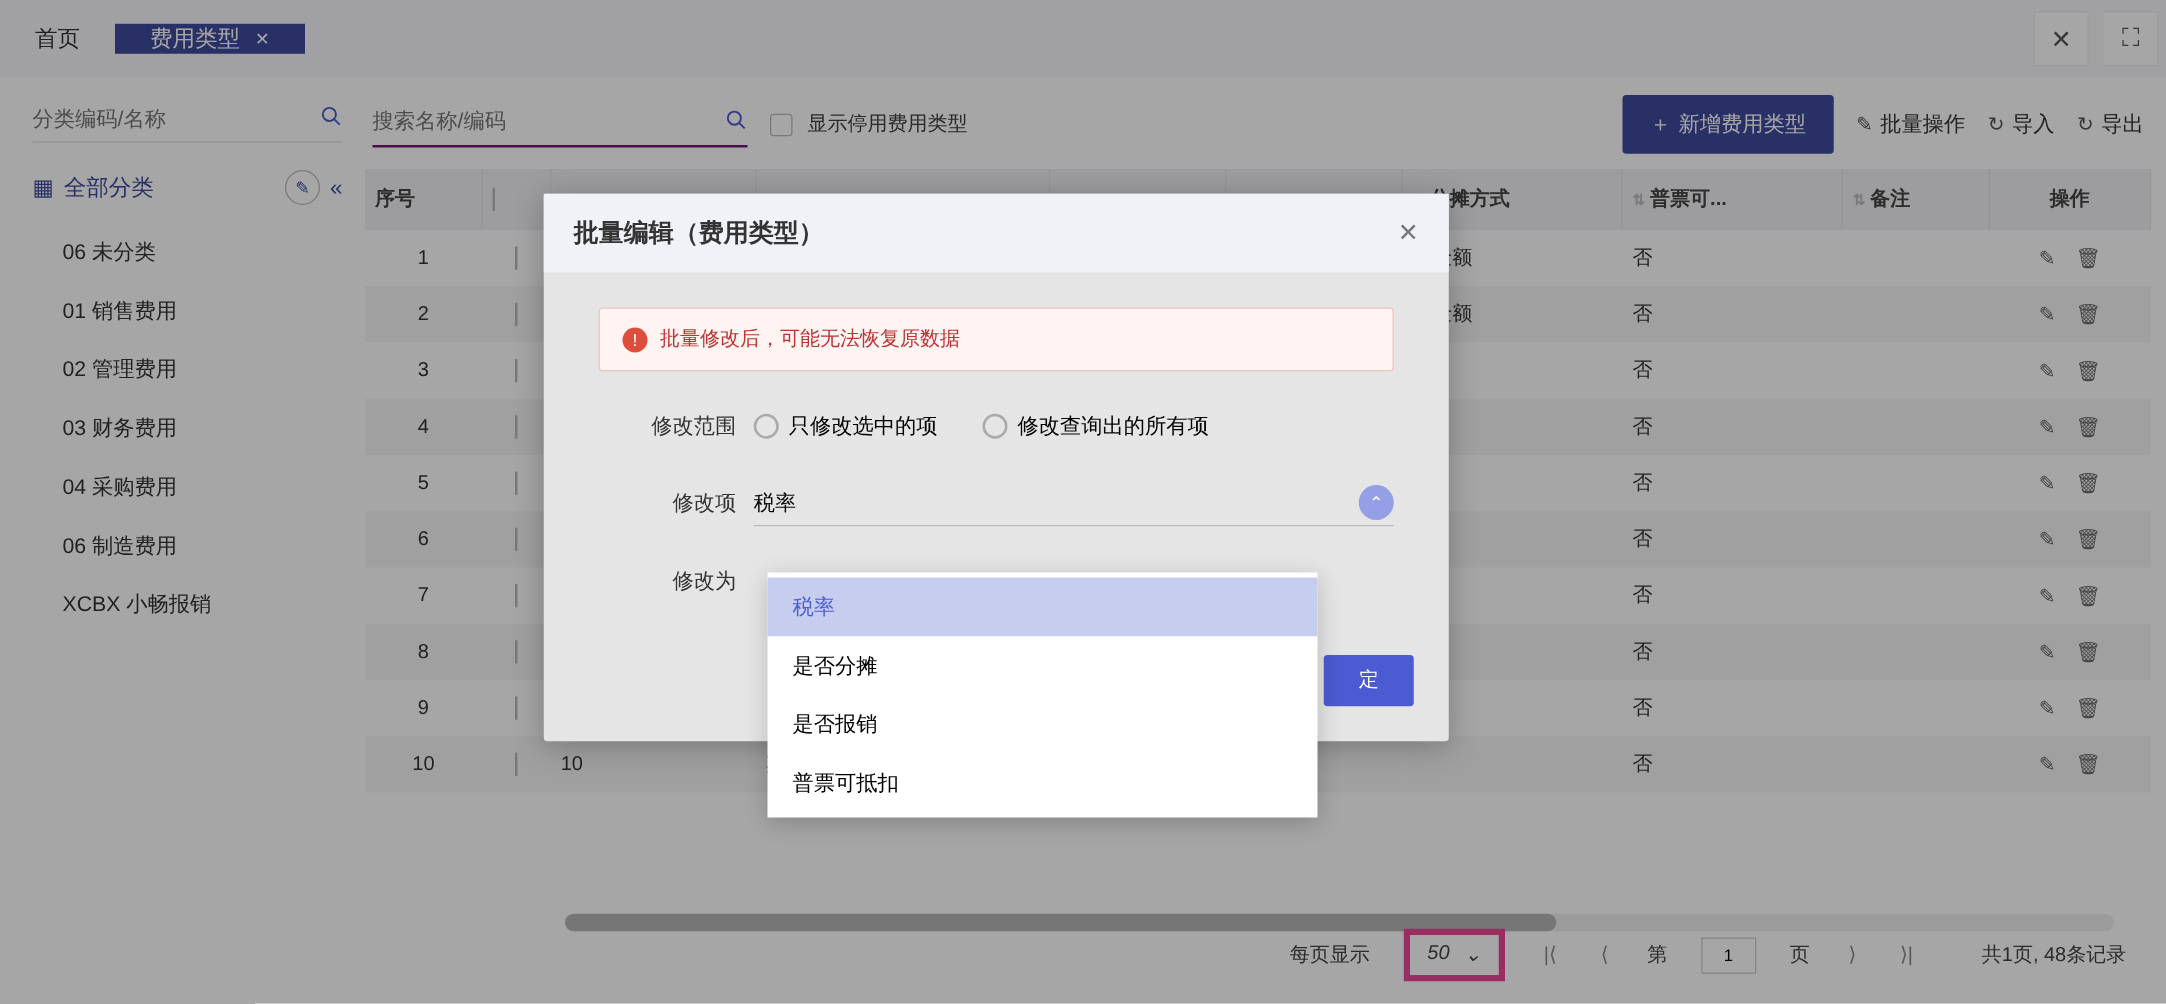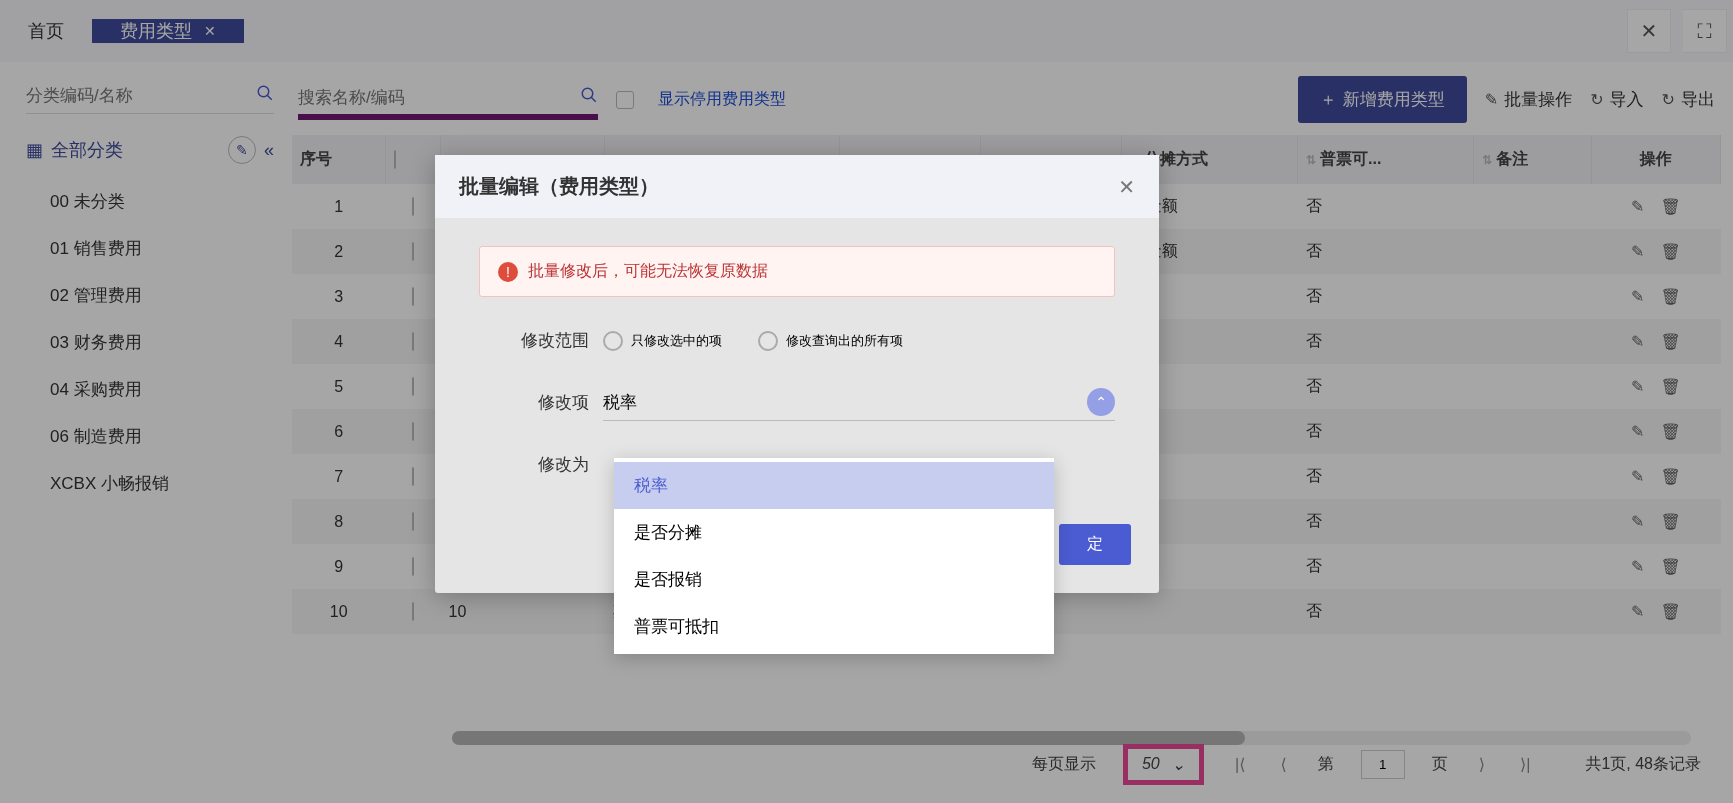--- a/index.html
+++ b/index.html
@@ -26,23 +26,23 @@
   .side-head { display: flex; align-items: center; gap: 8px; margin-top: 22px; color: #3f4b9c; font-size: 18px; }
   .side-head .label { flex: 1; }
   .side-edit { width: 28px; height: 28px; border: 1px solid #bbb; border-radius: 50%; display: flex; align-items: center; justify-content: center; color: #3f4b9c; font-size: 14px; }
   .side-collapse { color: #3f4b9c; font-size: 18px; }
   .side-list { margin-top: 14px; }
   .side-item { font-size: 17px; color: #333; padding: 12px 4px 12px 24px; cursor: pointer; }
 
   
   .main { flex: 1; display: flex; flex-direction: column; padding-left: 10px; }
   .main-top { display: flex; align-items: center; gap: 18px; padding: 2px 6px 12px 6px; }
-  .main-search-wrap { display: flex; align-items: flex-end; border-bottom: 6px solid #701a75; width: 300px; padding: 6px 0; }
+  .main-search-wrap { display: flex; align-items: flex-start; border-bottom: 2px solid #701a75; width: 300px; padding: 6px 0; }
   .main-search { border: none; outline: none; flex: 1; font-size: 17px; color: #888; background: transparent; }
-  .chk-wrap { display: flex; align-items: center; gap: 24px; font-size: 16px; color: #1d4ed8; }
+  .chk-wrap { display: flex; align-items: center; gap: 12px; font-size: 16px; color: #404040; }
   .chkbox { width: 18px; height: 18px; border: 1px solid #bbb; border-radius: 3px; }
   .spacer { flex: 1; }
   .btn-primary { background: #3f4b9c; color: #fff; border: none; font-size: 17px; padding: 12px 22px; border-radius: 3px; display: flex; align-items: center; gap: 6px; }
   .action-link { font-size: 17px; color: #333; display: flex; align-items: center; gap: 6px; }
   .action-ico { color: #555; font-size: 16px; }
 
   
   .table-wrap { flex: 1; overflow: hidden; position: relative; }
   .tbl { width: 100%; border-collapse: collapse; }
   .tbl th { background: #f2f2f4; font-weight: bold; font-size: 16px; color: #444; padding: 14px 8px; border-right: 1px solid #e5e5e8; text-align: left; white-space: nowrap; }
@@ -65,21 +65,21 @@
   
   .modal { position: absolute; z-index: 100; left: 435px; top: 155px; width: 724px; background: #e5e5e5; border-radius: 3px; box-shadow: 0 4px 24px rgba(0,0,0,0.25); }
   .modal-header { display: flex; align-items: center; padding: 18px 24px; background: #f0f2f7; }
   .modal-title { font-size: 20px; font-weight: bold; color: #333; }
   .modal-close { margin-left: auto; font-size: 20px; color: #777; cursor: pointer; }
   .modal-body { padding: 28px 44px 4px 44px; }
   .warn { border: 1px solid #f2c2be; background: #fff4f2; padding: 14px 18px; font-size: 16px; color: #b33; display: flex; align-items: center; gap: 10px; border-radius: 3px; }
   .warn-ico { width: 20px; height: 20px; border-radius: 50%; background: #de4c3b; color: #fff; font-size: 14px; display: flex; align-items: center; justify-content: center; }
   .form-row { display: flex; align-items: center; margin-top: 32px; font-size: 17px; }
   .form-label { width: 110px; text-align: right; color: #333; margin-right: 14px; }
-  .radio { display: inline-flex; align-items: center; gap: 8px; margin-right: 36px; font-size: 13px; }
+  .radio { display: inline-flex; align-items: center; gap: 8px; margin-right: 36px; font-size: 17px; }
   .radio-c { width: 20px; height: 20px; border: 2px solid #aaa; border-radius: 50%; }
   .sel-wrap { flex: 1; border-bottom: 1px solid #bbb; display: flex; align-items: center; padding: 4px 0; }
   .sel-val { flex: 1; font-size: 17px; }
   .sel-caret { width: 28px; height: 28px; border-radius: 50%; background: #959fe6; color: #fff; display: flex; align-items: center; justify-content: center; font-size: 14px; }
   .modal-footer { display: flex; justify-content: flex-end; padding: 24px 28px 28px 0; gap: 14px; }
   .btn-ok { background: #4b5bd1; color: #fff; border: none; font-size: 16px; padding: 10px 28px; border-radius: 3px; }
 
   
   .dropdown { position: absolute; z-index: 200; left: 614px; top: 458px; width: 440px; background: #fff; box-shadow: 0 4px 18px rgba(0,0,0,0.2); padding: 4px 0; }
   .dd-item { padding: 12px 20px; font-size: 17px; color: #000000; cursor: pointer; }
@@ -115,21 +115,21 @@
             </svg>
         </span>
       </div>
       <div class="side-head">
         <span>▦</span>
         <span class="label">全部分类</span>
         <span class="side-edit">✎</span>
         <span class="side-collapse">«</span>
       </div>
       <div class="side-list">
-        <div class="side-item">00 未分类</div>
+        <div class="side-item">06 未分类</div>
         <div class="side-item">01 销售费用</div>
         <div class="side-item">02 管理费用</div>
         <div class="side-item">03 财务费用</div>
         <div class="side-item">04 采购费用</div>
         <div class="side-item">06 制造费用</div>
         <div class="side-item">XCBX 小畅报销</div>
       </div>
     </div>
 
     <div class="main">

